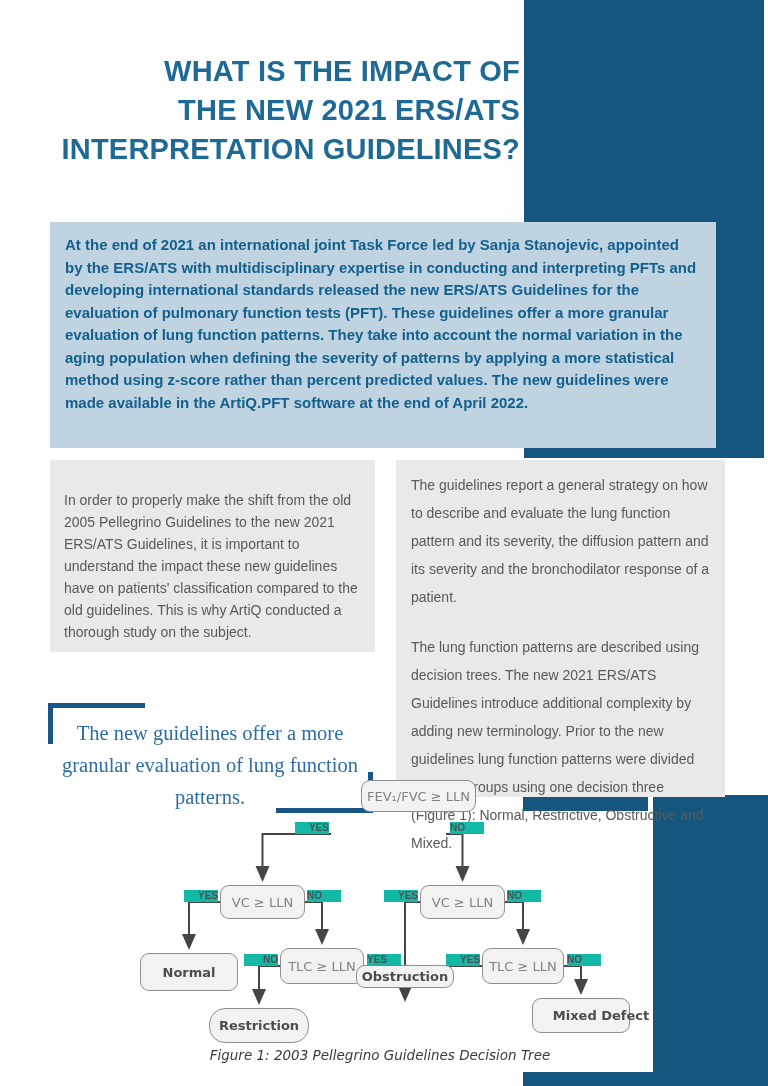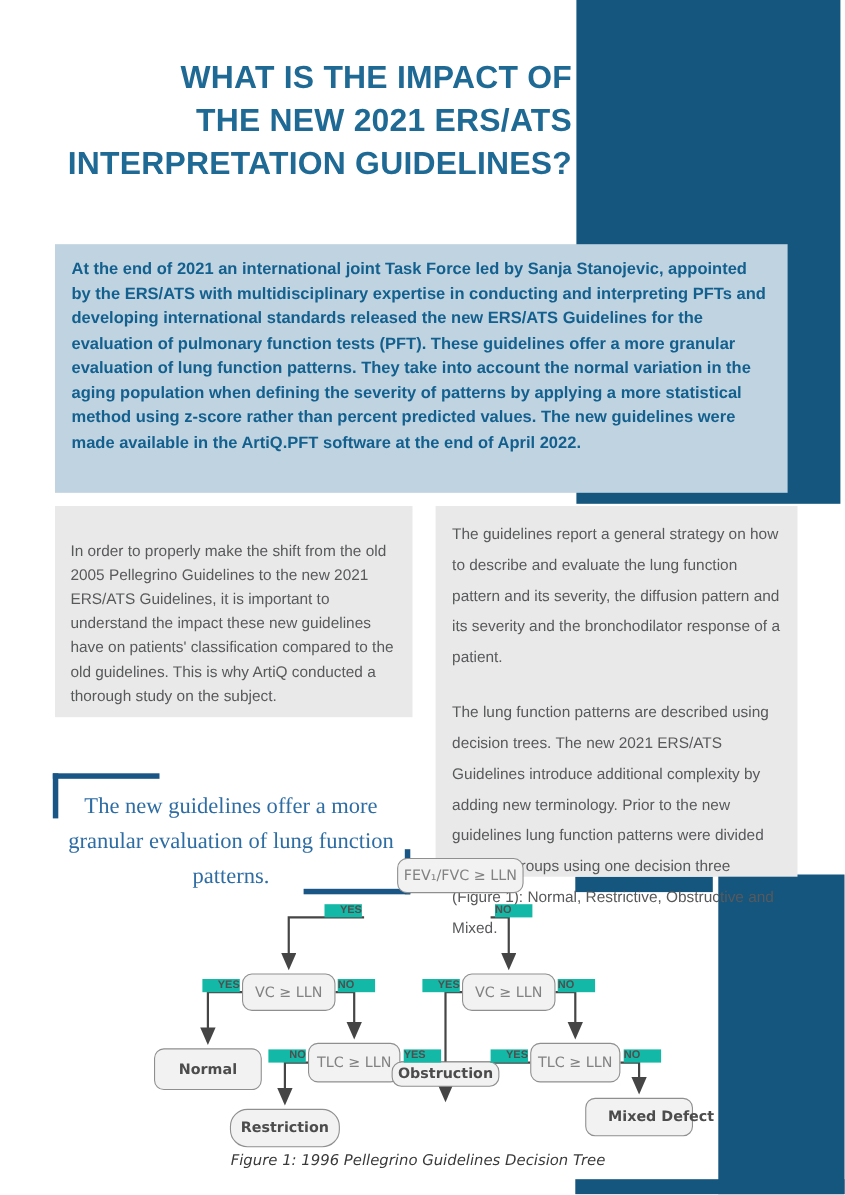--- a/index.html
+++ b/index.html
@@ -144,15 +144,15 @@
   <div class="elabel el-right" style="left:450px;top:822px;">NO</div>
   <div class="elabel el-left" style="left:184px;top:890px;">YES</div>
   <div class="elabel el-right" style="left:307px;top:890px;">NO</div>
   <div class="elabel el-left" style="left:384px;top:890px;">YES</div>
   <div class="elabel el-right" style="left:507px;top:890px;">NO</div>
   <div class="elabel el-left" style="left:244px;top:954px;">NO</div>
   <div class="elabel el-right" style="left:367px;top:954px;">YES</div>
   <div class="elabel el-left" style="left:446px;top:954px;">YES</div>
   <div class="elabel el-right" style="left:567px;top:954px;">NO</div>
 
-  <div class="caption">Figure 1: 1996 Pellegrino Guidelines Decision Tree</div>
+  <div class="caption">Figure 1: 2003 Pellegrino Guidelines Decision Tree</div>
 
 </div>
 
 </body></html>

